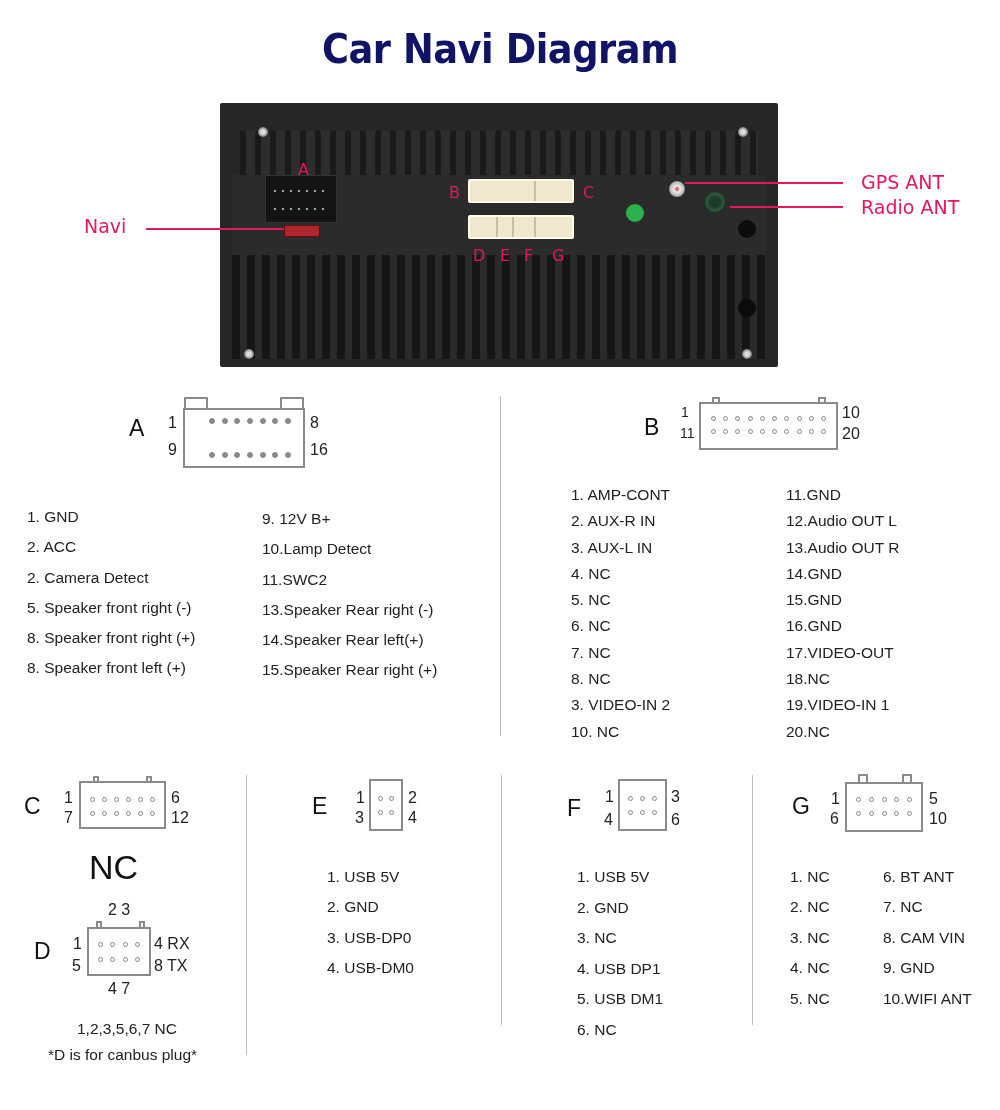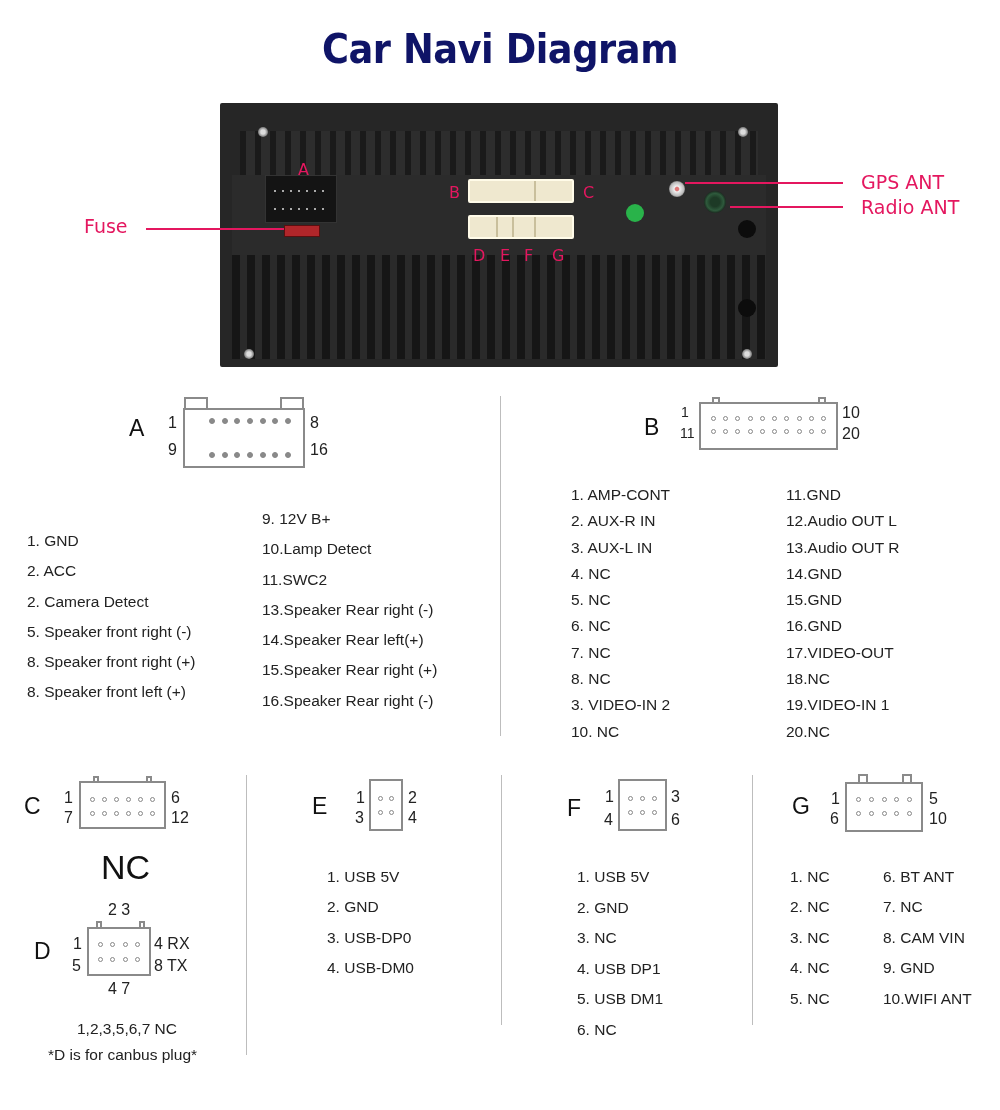--- a/index.html
+++ b/index.html
@@ -95,21 +95,21 @@
 </div>
 
 <div class="letter-label" style="left:298px;top:162px">A</div>
 <div class="letter-label" style="left:449px;top:185px">B</div>
 <div class="letter-label" style="left:583px;top:185px">C</div>
 <div class="letter-label" style="left:473px;top:248px">D</div>
 <div class="letter-label" style="left:500px;top:248px">E</div>
 <div class="letter-label" style="left:524px;top:248px">F</div>
 <div class="letter-label" style="left:552px;top:248px">G</div>
 
-<div class="photo-label" style="left:84px;top:217px">Fuse</div>
+<div class="photo-label" style="left:84px;top:217px">Navi</div>
 <div class="leader" style="left:146px;top:228px;width:138px"></div>
 
 <div class="leader" style="left:685px;top:182px;width:158px"></div>
 <div class="photo-label" style="left:861px;top:173px">GPS ANT</div>
 <div class="leader" style="left:730px;top:206px;width:113px"></div>
 <div class="photo-label" style="left:861px;top:198px">Radio ANT</div>
 
 <div class="vline" style="left:500px;top:396px;height:340px"></div>
 <div class="vline" style="left:246px;top:775px;height:280px"></div>
 <div class="vline" style="left:501px;top:775px;height:250px"></div>
@@ -137,36 +137,35 @@
         <span class="dot"></span>
         <span class="dot"></span>
         <span class="dot"></span>
       </div>
   </div>
   <div class="pin-num" style="left:168px;top:415px">1</div>
   <div class="pin-num" style="left:310px;top:415px">8</div>
   <div class="pin-num" style="left:168px;top:442px">9</div>
   <div class="pin-num" style="left:310px;top:442px">16</div>
 
-  <ul class="pin-list" style="left:27px;top:526px;line-height:30.3px">
+  <ul class="pin-list" style="left:27px;top:502px;line-height:30.3px">
     <li>1. GND</li>
     <li>2. ACC</li>
     <li>2. Camera Detect</li>
     <li>5. Speaker front right (-)</li>
     <li>8. Speaker front right (+)</li>
     <li>8. Speaker front left (+)</li>
   </ul>
   <ul class="pin-list" style="left:262px;top:504px;line-height:30.3px;font-size:14.5px">
     <li>9.  12V B+</li>
     <li>10.Lamp Detect</li>
     <li>11.SWC2</li>
     <li>13.Speaker Rear right (-)</li>
     <li>14.Speaker Rear left(+)</li>
     <li>15.Speaker Rear right (+)</li>
-    <li>16.Speaker Rear right (-)</li>
   </ul>
 </div>
 
 <div>
   <div class="conn-letter" style="left:644px;top:416px">B</div>
   <div class="tab" style="left:712px;top:397px;width:8px;height:8px"></div>
   <div class="tab" style="left:818px;top:397px;width:8px;height:8px"></div>
   <div class="housing" style="left:699px;top:402px;width:139px;height:48px">
     <div class="row" style="left:10px;right:10px;top:12px">
         <span class="dot"></span>
@@ -243,21 +242,21 @@
         <span class="dot"></span>
         <span class="dot"></span>
         <span class="dot"></span>
         <span class="dot"></span>
       </div>
   </div>
   <div class="pin-num" style="left:64px;top:790px">1</div>
   <div class="pin-num" style="left:171px;top:790px">6</div>
   <div class="pin-num" style="left:64px;top:810px">7</div>
   <div class="pin-num" style="left:171px;top:810px">12</div>
-  <div class="nc-big" style="left:101px;top:850px">NC</div>
+  <div class="nc-big" style="left:89px;top:850px">NC</div>
 </div>
 
 <div>
   <div class="pin-num" style="left:108px;top:902px">2 3</div>
   <div class="conn-letter" style="left:34px;top:940px">D</div>
   <div class="tab" style="left:96px;top:921px;width:6px;height:8px"></div>
   <div class="tab" style="left:139px;top:921px;width:6px;height:8px"></div>
   <div class="housing" style="left:87px;top:927px;width:64px;height:49px">
     <div class="row" style="left:9px;right:9px;top:13px">
         <span class="dot"></span>

